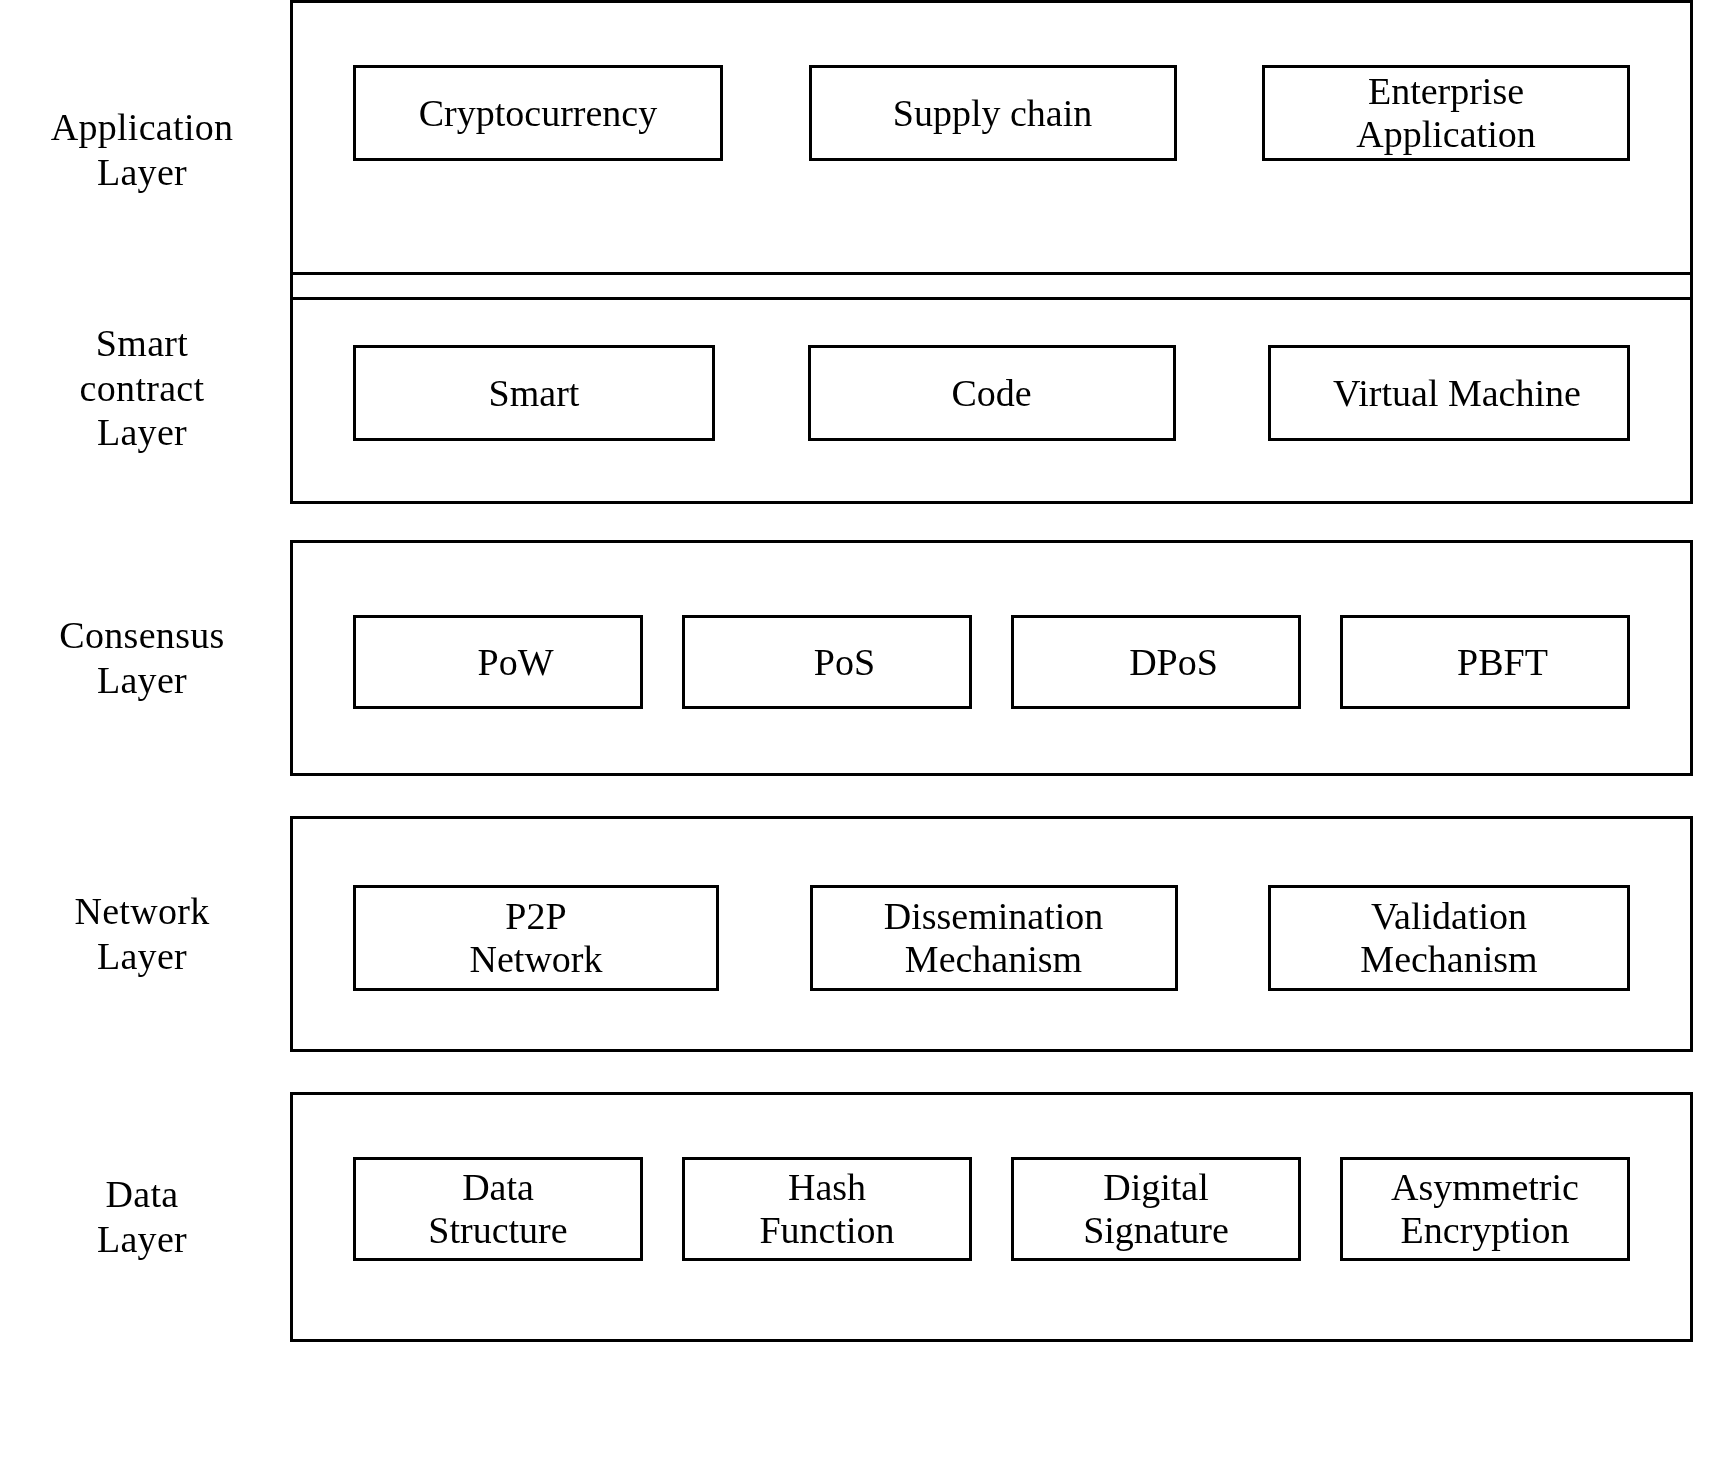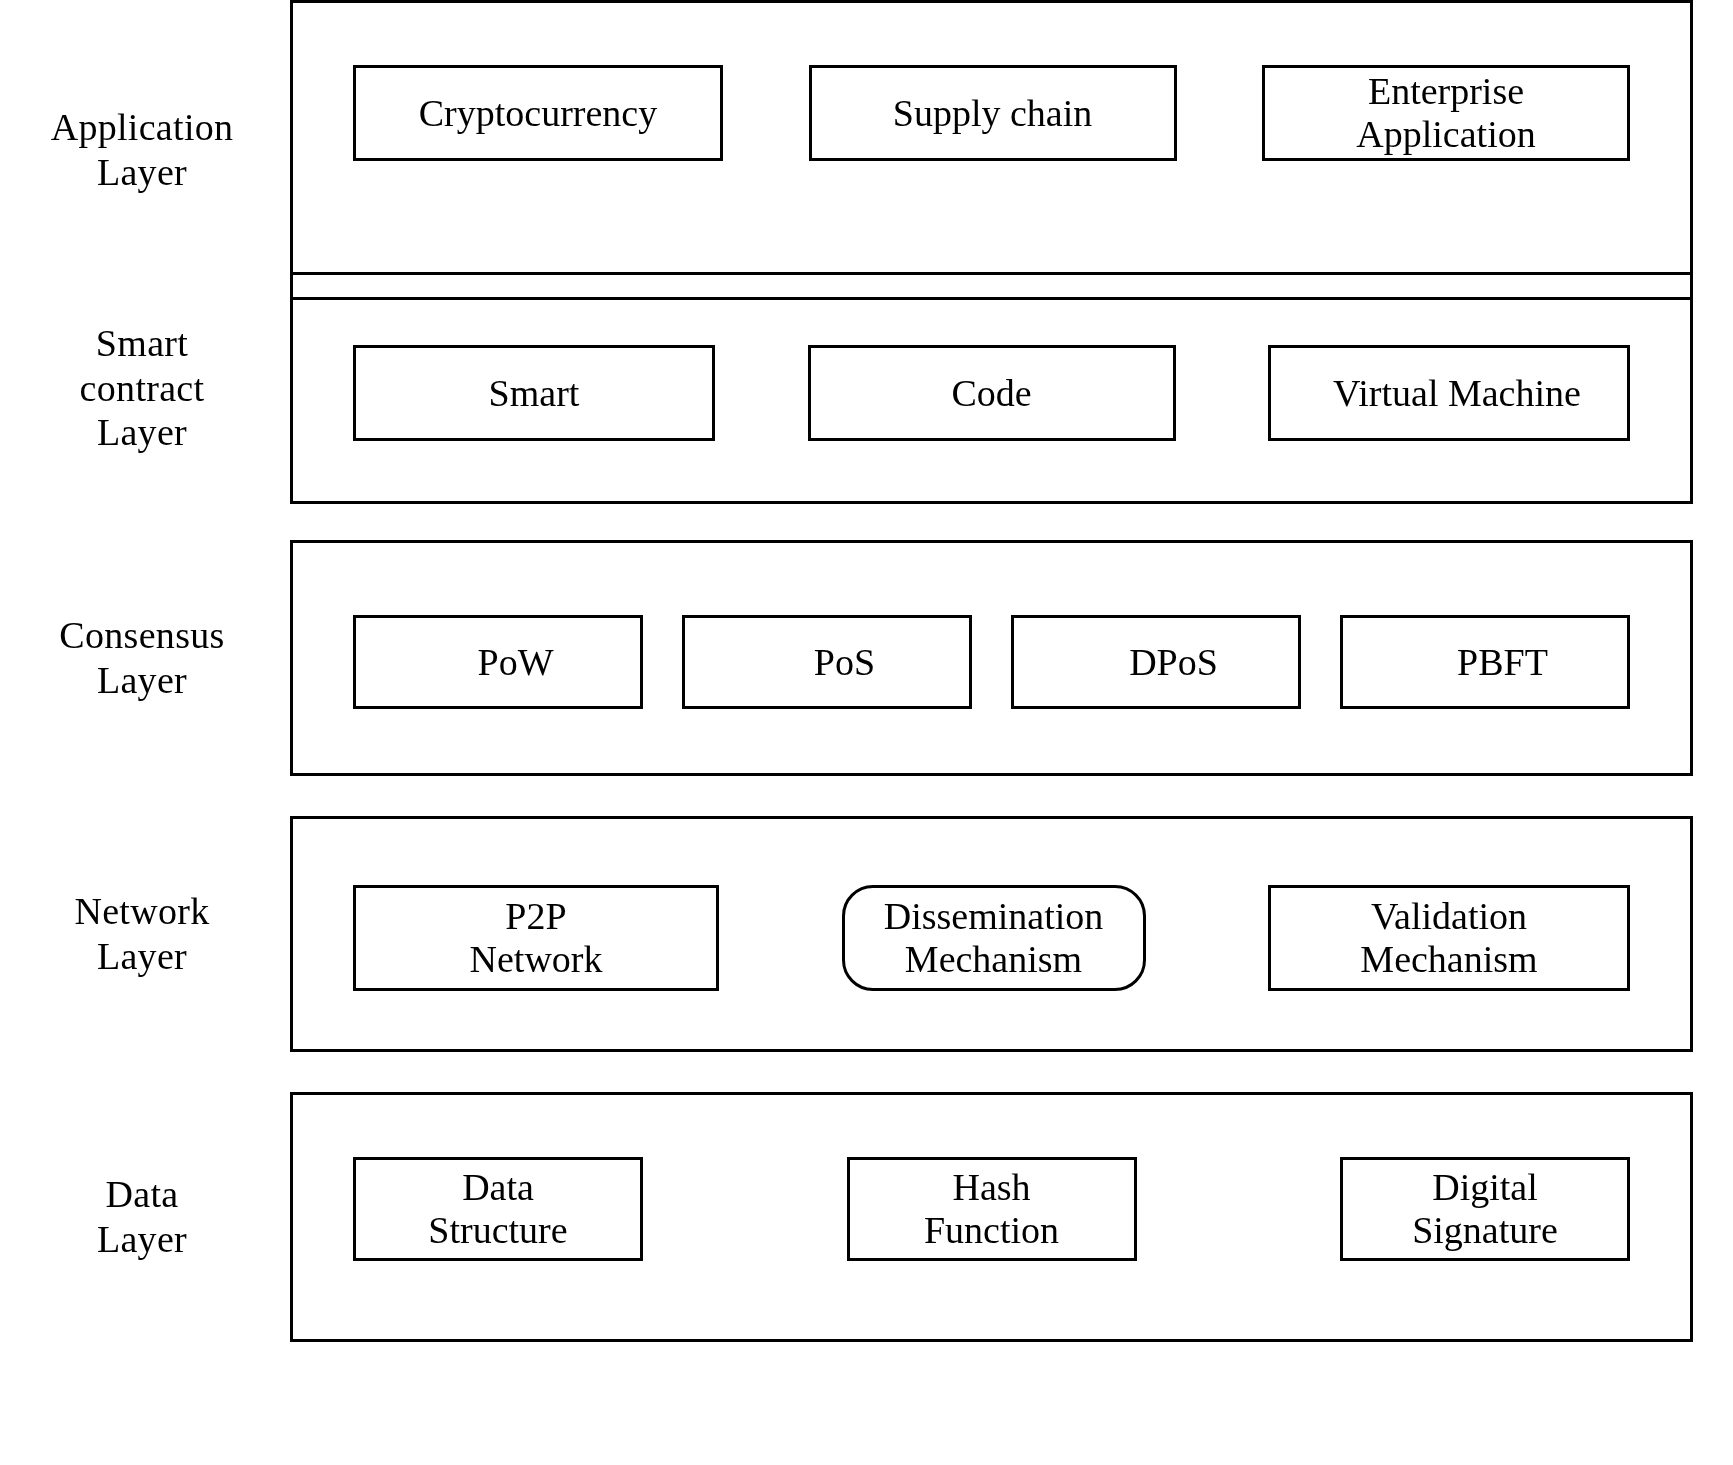--- a/index.html
+++ b/index.html
@@ -91,21 +91,21 @@
 
   
   #row-consensus .layer-box { padding-top: 72px; }
   #row-consensus .item { height: 94px; padding-left: 35px; }
   #row-consensus .item:nth-child(n) { width: 290px; }
 
   
   #row-network .layer-box { padding-top: 66px; }
   #row-network .item { height: 106px; }
   #row-network .item:nth-child(1) { width: 366px; }
-  #row-network .item:nth-child(2) { width: 304px; border-radius: 31px; }
+  #row-network .item:nth-child(2) { width: 368px; }
   #row-network .item:nth-child(3) { width: 362px; }
 
   
   #row-data .layer-box { padding-top: 62px; }
   #row-data .item { height: 104px; }
   #row-data .item:nth-child(n) { width: 290px; }
 </style>
 </head>
 <body>
 
@@ -160,16 +160,18 @@
   <div class="layer-row" id="row-data">
     <div class="layer-label">Data
 Layer</div>
     <div class="layer-box">
       <div class="item">Data
 Structure</div>
       <div class="item">Hash
 Function</div>
       <div class="item">Digital
 Signature</div>
+      <div class="item">Asymmetric
+Encryption</div>
     </div>
   </div>
 
 </div>
 
 </body></html>

